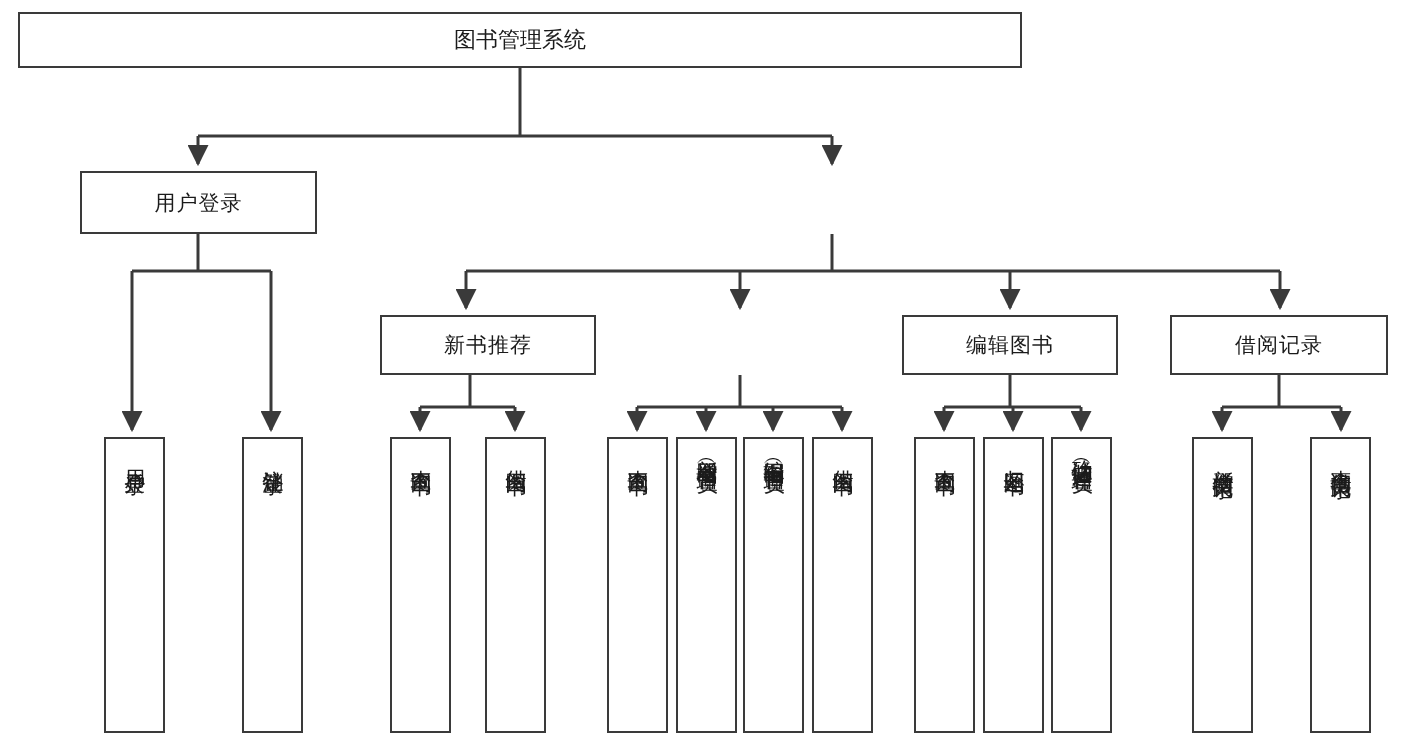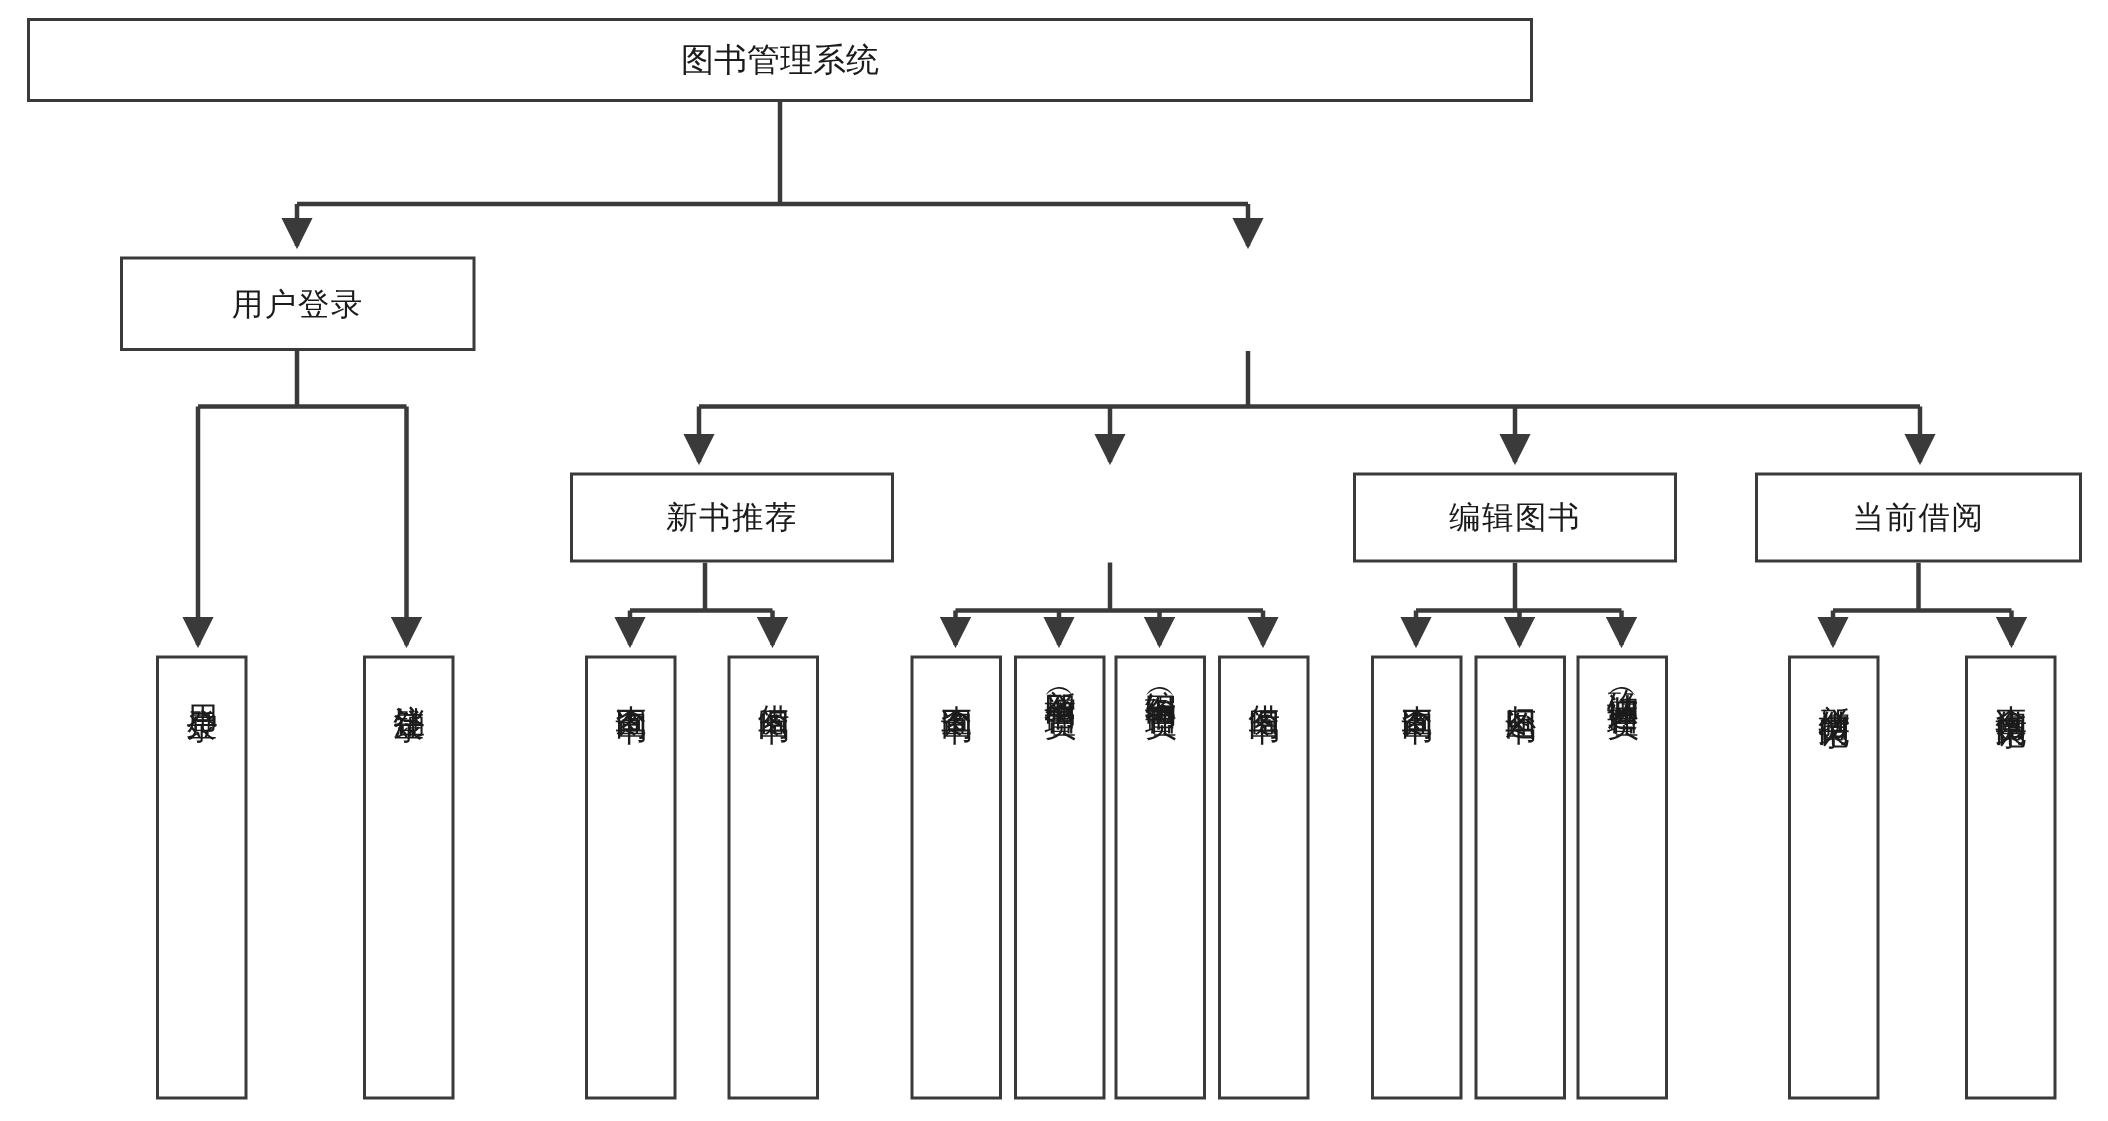--- a/index.html
+++ b/index.html
@@ -77,21 +77,21 @@
       <path d="M1341 407 L1341 430" marker-end="url(#ar)"></path>
     </g>
   </svg>
 
   <div class="node title" style="left:18px;top:12px;width:1004px;height:56px;">图书管理系统</div>
 
   <div class="node h" style="left:80px;top:171px;width:237px;height:63px;">用户登录</div>
 
   <div class="node h" style="left:362px;top:315px;width:216px;height:60px;margin-left:18px;">新书推荐</div>
   <div class="node h" style="left:902px;top:315px;width:216px;height:60px;">编辑图书</div>
-  <div class="node h" style="left:1170px;top:315px;width:218px;height:60px;">当前借阅</div>
+  <div class="node h" style="left:1170px;top:315px;width:218px;height:60px;">借阅记录</div>
 
   <div class="leaf" style="left:104px;top:437px;width:61px;height:296px;">
     <span class="vtext">用户登录</span>
   </div>
   <div class="leaf" style="left:242px;top:437px;width:61px;height:296px;">
     <span class="vtext">注销登录</span>
   </div>
 
   <div class="leaf" style="left:390px;top:437px;width:61px;height:296px;">
     <span class="vtext">查询图书</span>

